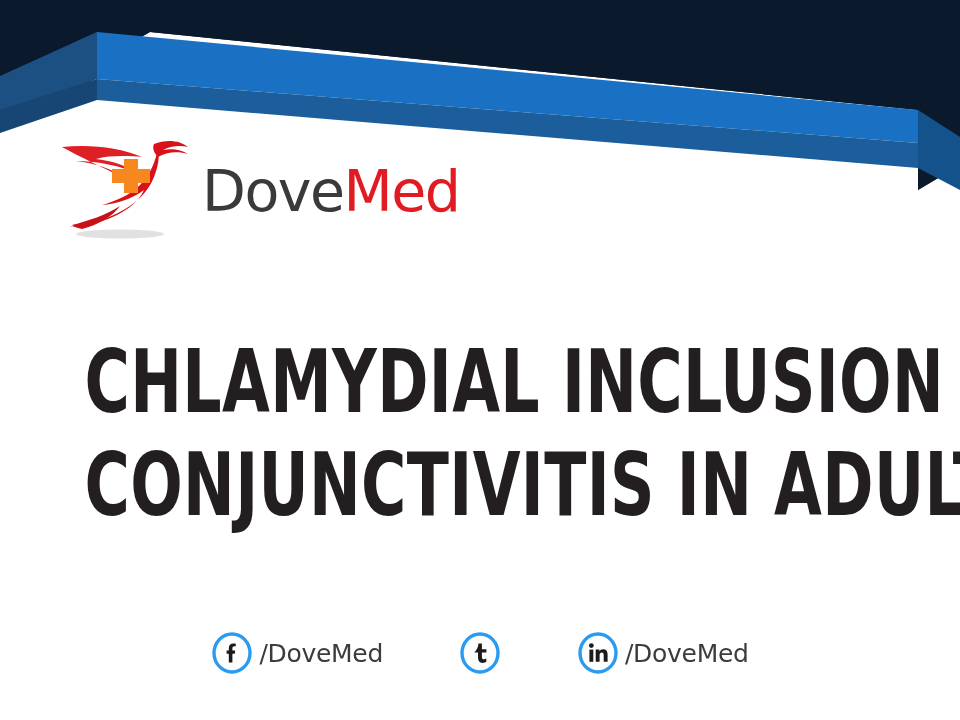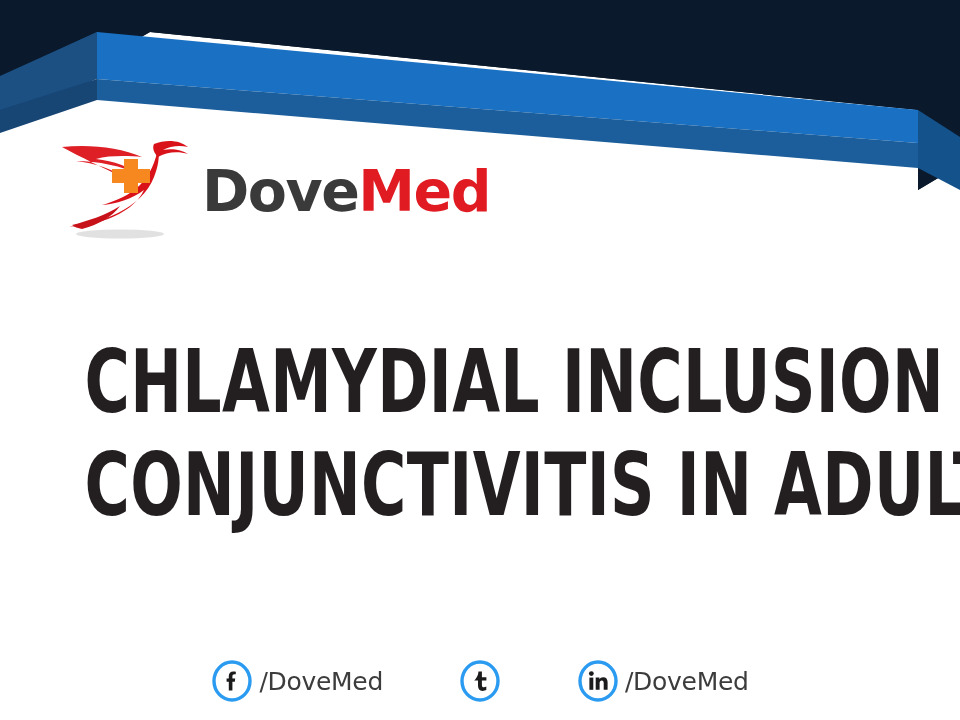--- a/index.html
+++ b/index.html
@@ -42,21 +42,21 @@
   }
   .logo-mark {
     width: 140px;
     height: 110px;
     flex: 0 0 auto;
     margin-right: 4px;
   }
   .logo-word {
     font-family: "DejaVu Sans", sans-serif;
     font-size: 57px;
-    font-weight: 700;
+    font-weight: 400;
     letter-spacing: -1.5px;
     line-height: 1;
     white-space: nowrap;
     position: relative;
     top: 3px;
   }
   .logo-word .w-dove { color: #3A3A3A; }
   .logo-word .w-med  { color: #E11B22; }
 
   
@@ -81,21 +81,20 @@
 
   
   .social-row {
     position: absolute;
     left: 0;
     top: 632px;
     width: 960px;
     display: flex;
     justify-content: center;
     align-items: center;
-    margin-top: 28px;
   }
   .social-item {
     display: flex;
     align-items: center;
     margin: 0 38px;
   }
   .social-icon {
     width: 42px;
     height: 42px;
     flex: 0 0 auto;

